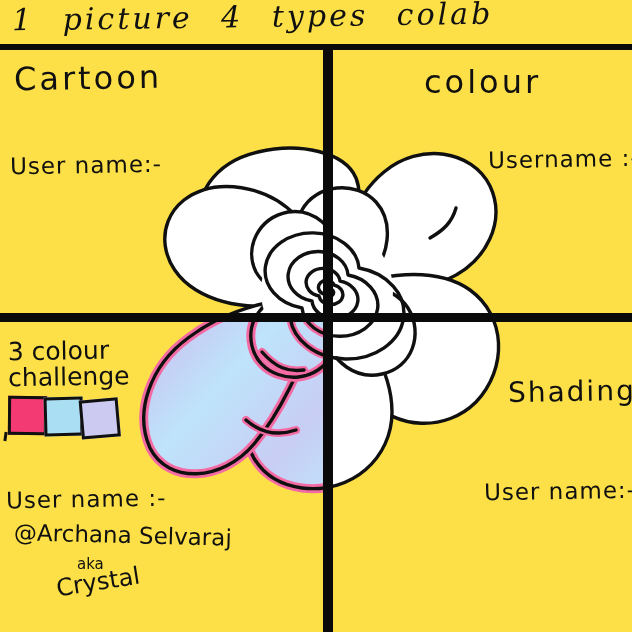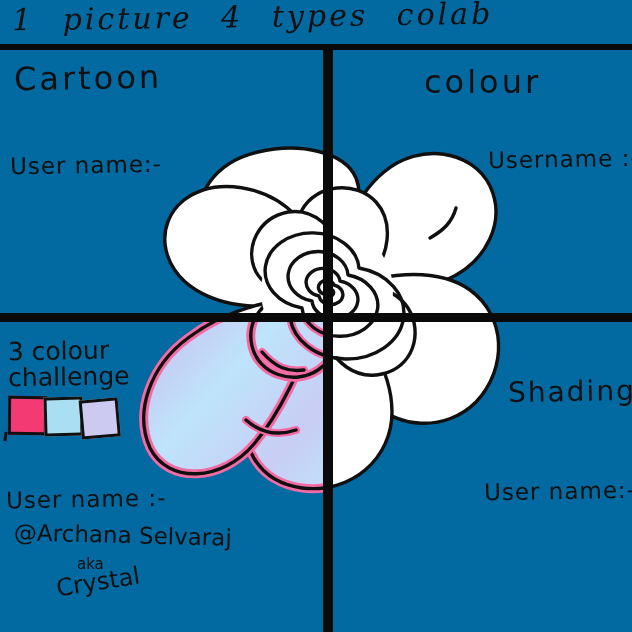--- a/index.html
+++ b/index.html
@@ -1,17 +1,17 @@
 <!DOCTYPE html>
 <html style="--ink: #101010; --divider: #0a0a0a; --rose-edge-pink: #f46ba4; --rose-fill-blue: #bee4fb; --rose-fill-lavender: #c9c2f0; --rose-fill-periwinkle: #c8cdf4;"><head>
 <meta charset="utf-8">
 <style>
   html,body{margin:0;padding:0;background:#ffffff;}
   .canvas{
-    position:relative;width:632px;height:632px;overflow:hidden;background:#0369a1;
+    position:relative;width:632px;height:632px;overflow:hidden;background:#fde047;
     font-family:"DejaVu Sans", sans-serif;color:var(--ink,#101010);
   }
   .abs{position:absolute;white-space:nowrap;}
   
   .hw{font-family:"DejaVu Sans", sans-serif;line-height:1;}
   .title{
     font-family:"DejaVu Serif", serif;font-style:italic;
     font-size:30px;letter-spacing:3px;word-spacing:16px;
     left:12px;top:2px;transform:rotate(-0.8deg);
   }

